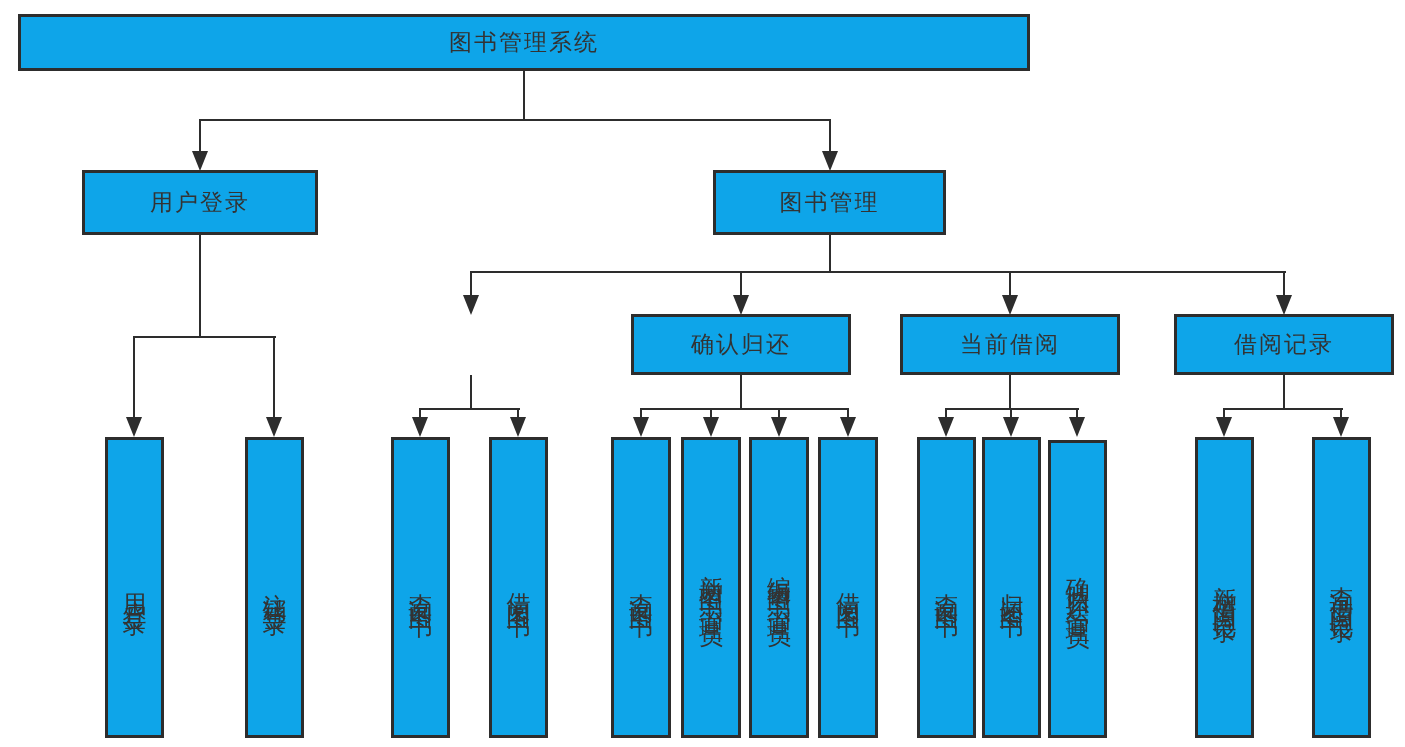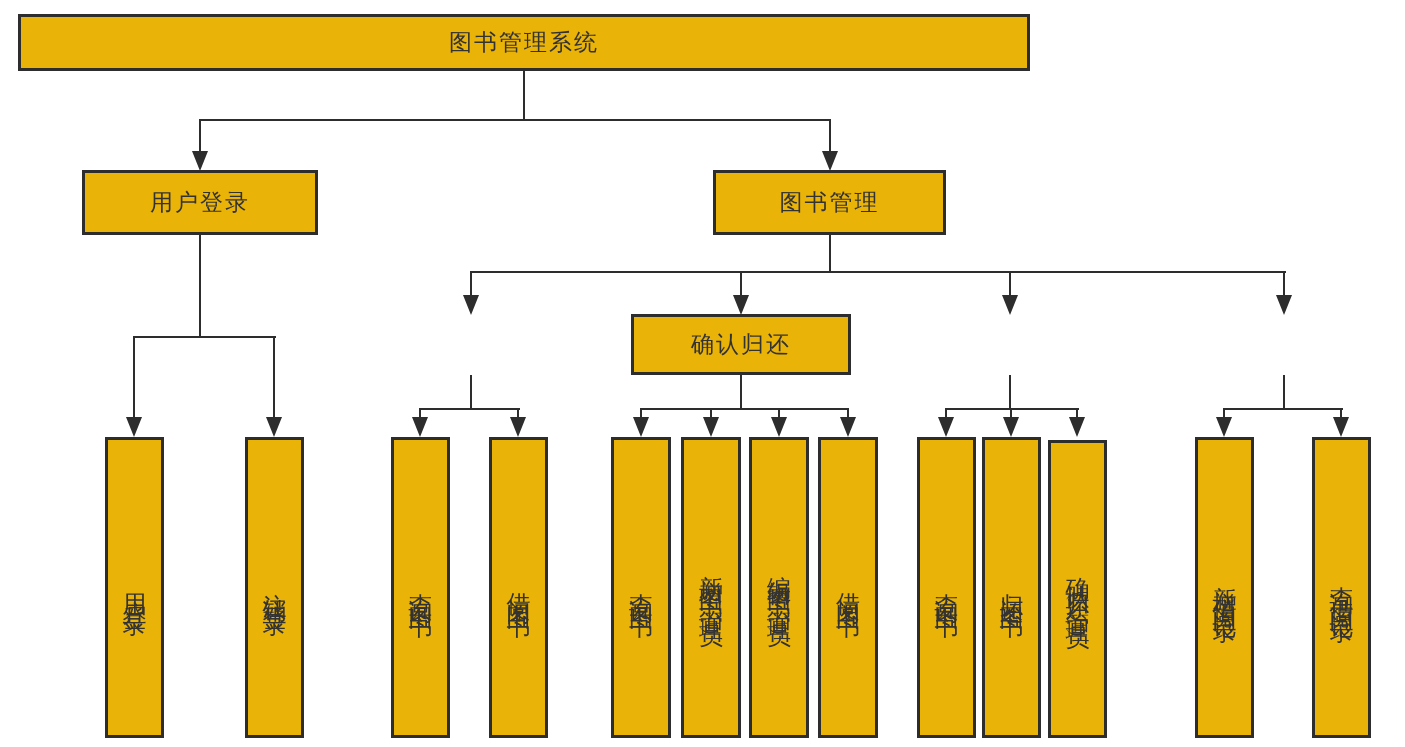--- a/index.html
+++ b/index.html
@@ -9,21 +9,21 @@
     height: 747px;
     background: #ffffff;
     font-family: "Liberation Sans", sans-serif;
     overflow: hidden;
   }
   
   .box {
     position: absolute;
     box-sizing: border-box;
     border: 3px solid #2d2d2d;
-    background: #eab308;
+    background: #0ea5e9;
     display: flex;
     align-items: center;
     justify-content: center;
     color: #333333;
     font-size: 23px;
     letter-spacing: 2px;
     text-align: center;
     z-index: 2;
   }
   .box.v {
@@ -91,20 +91,22 @@
   <i class="l" style="left:470px; top:271px; width:2px; height:24px;"></i>
   <i class="ah" style="left:463px; top:295px;"></i>
   <i class="l" style="left:740px; top:271px; width:2px; height:24px;"></i>
   <i class="ah" style="left:733px; top:295px;"></i>
   <i class="l" style="left:1009px; top:271px; width:2px; height:24px;"></i>
   <i class="ah" style="left:1002px; top:295px;"></i>
   <i class="l" style="left:1283px; top:271px; width:2px; height:24px;"></i>
   <i class="ah" style="left:1276px; top:295px;"></i>
 
   <div class="box" style="left:631px; top:314px; width:220px; height:61px;">确认归还</div>
+  <div class="box" style="left:900px; top:314px; width:220px; height:61px;">当前借阅</div>
+  <div class="box" style="left:1174px; top:314px; width:220px; height:61px;">借阅记录</div>
 
   <i class="l" style="left:470px; top:375px; width:2px; height:35px;"></i>
   <i class="l" style="left:419px; top:408px; width:101px; height:2px;"></i>
   <i class="l" style="left:419px; top:408px; width:2px; height:9px;"></i>
   <i class="ah" style="left:412px; top:417px;"></i>
   <i class="l" style="left:517px; top:408px; width:2px; height:9px;"></i>
   <i class="ah" style="left:510px; top:417px;"></i>
 
   <i class="l" style="left:740px; top:375px; width:2px; height:35px;"></i>
   <i class="l" style="left:640px; top:408px; width:209px; height:2px;"></i>

